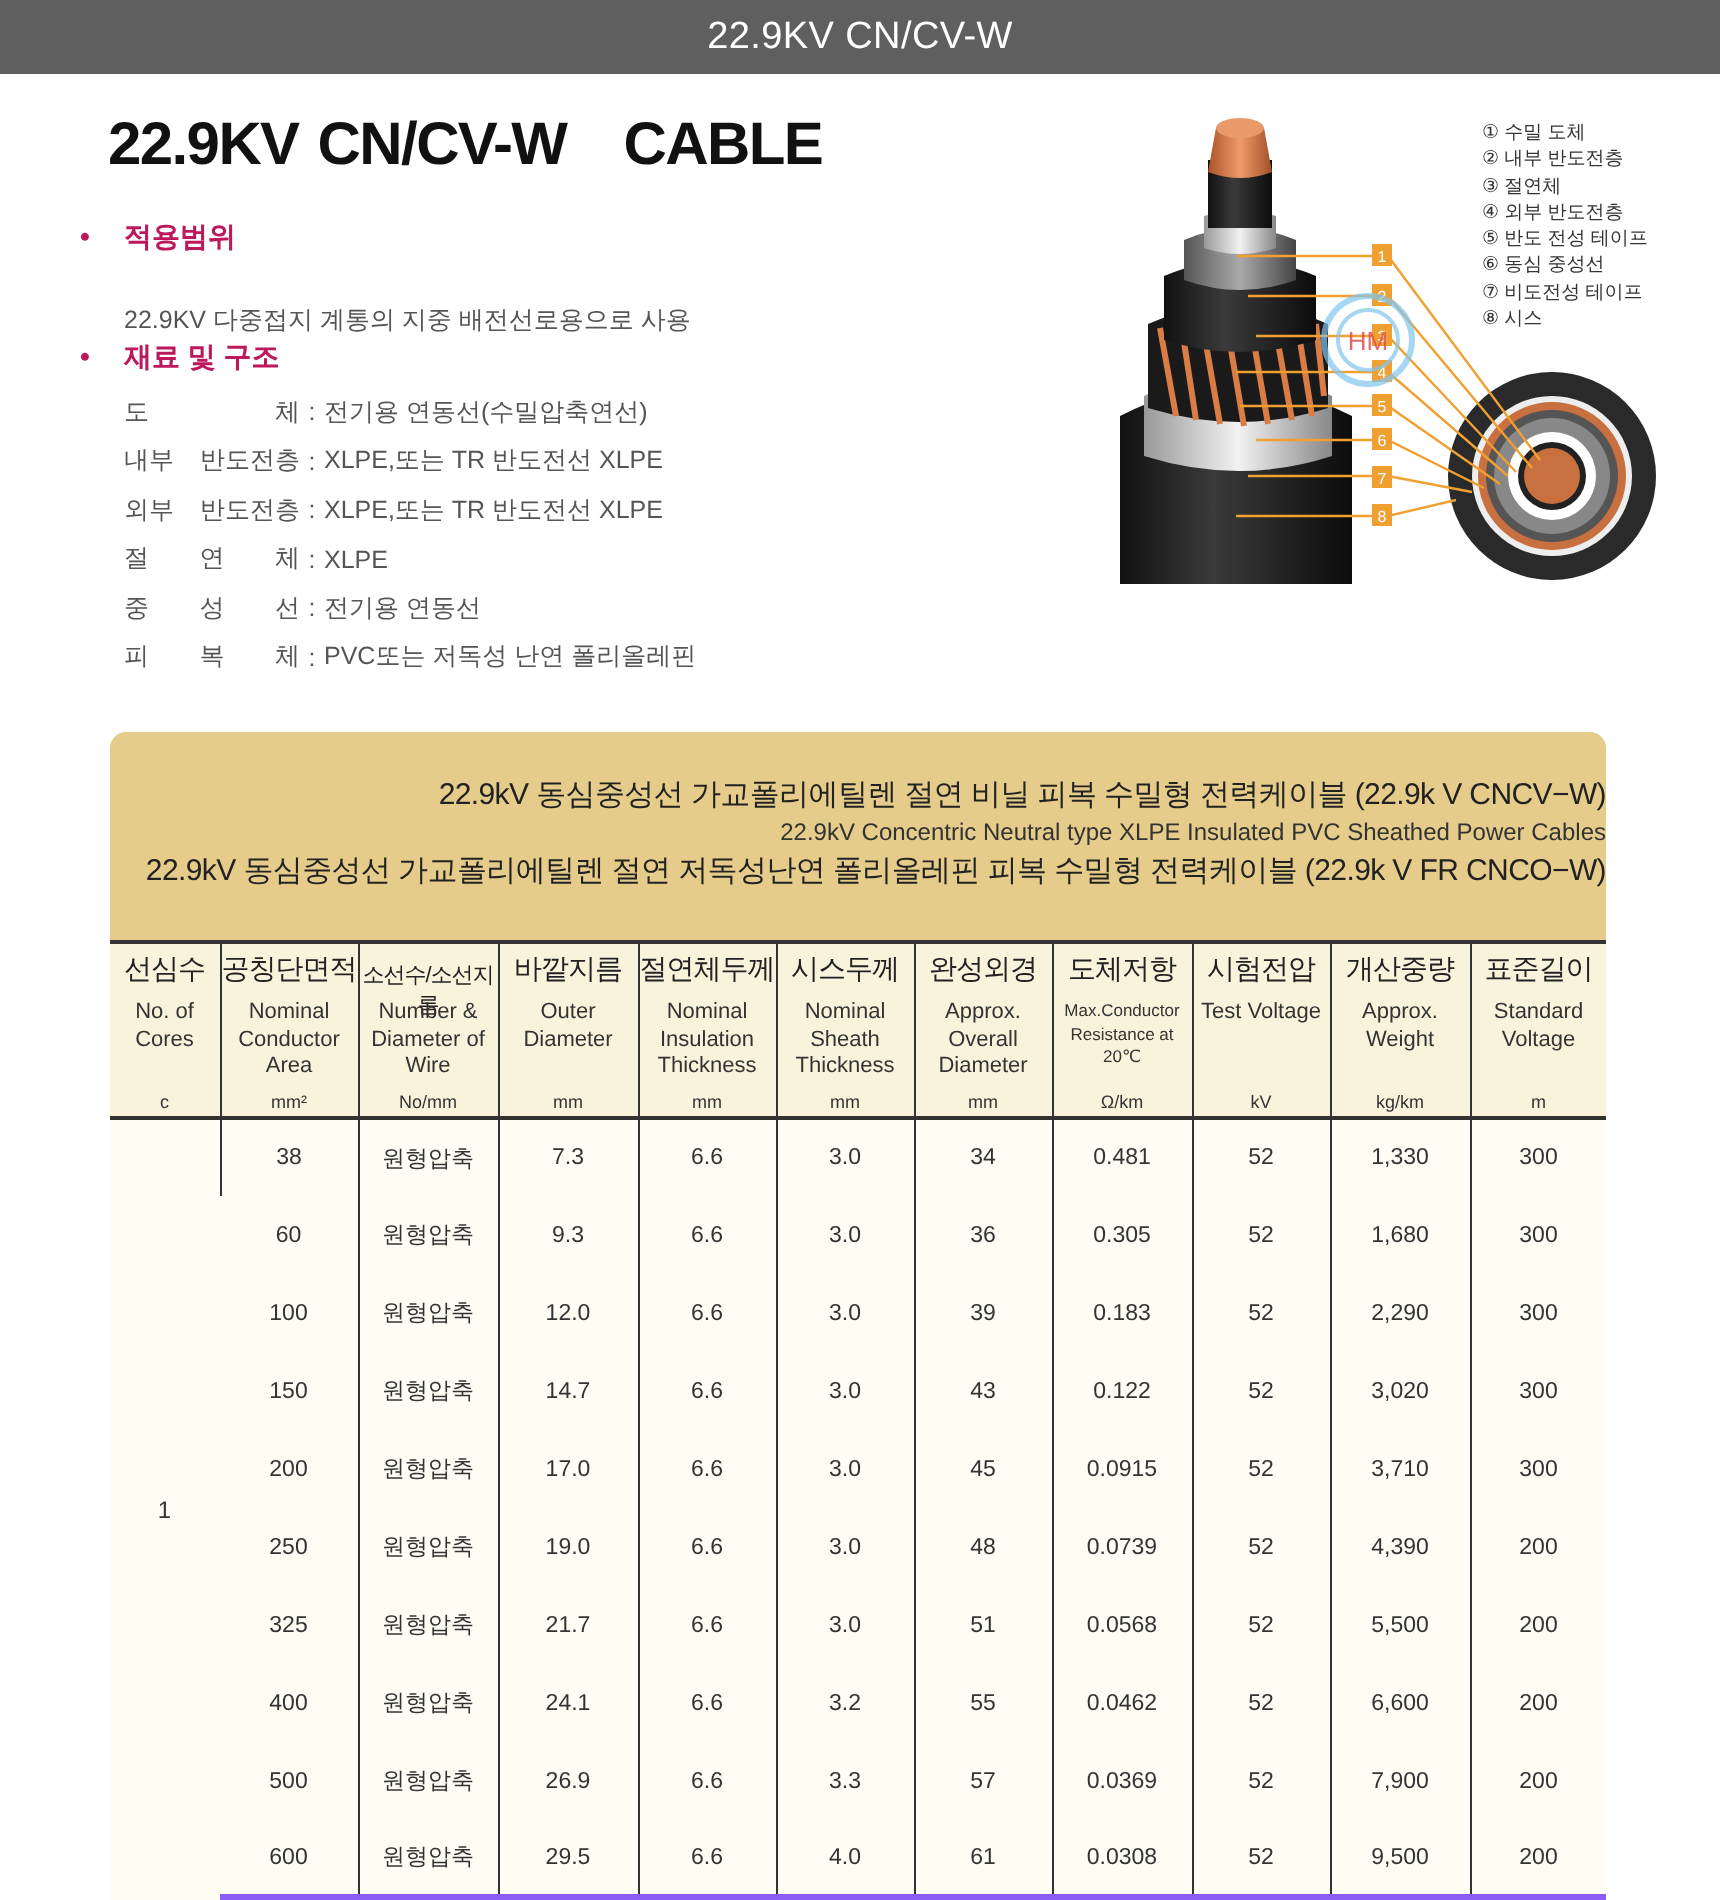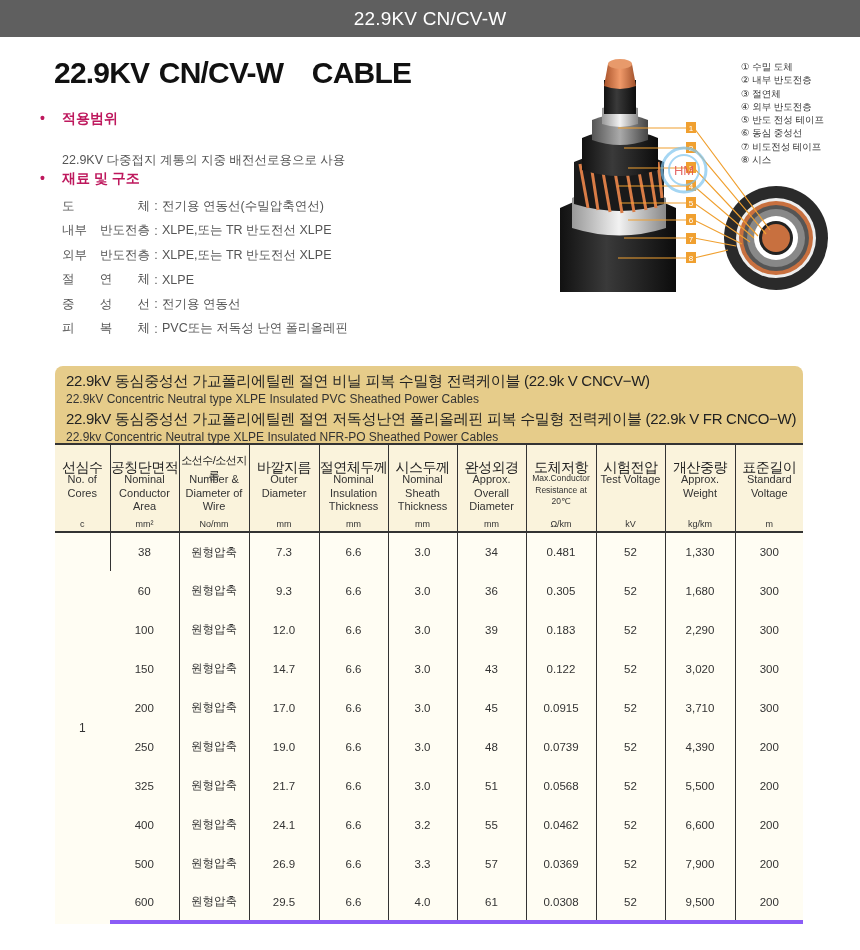--- a/index.html
+++ b/index.html
@@ -23,28 +23,28 @@
   .mat-key span { display: inline-block; }
   .mat-sep { width: 12px; text-align: center; }
   .mat-val { }
 
   
   .cable-img { position: absolute; left: 558px; top: 58px; width: 292px; height: 234px; }
   .legend { position: absolute; left: 741px; top: 60px; font-size: 9.5px; color: #333; line-height: 13.3px; }
 
   
   .table-wrap { position: absolute; left: 55px; top: 366px; width: 748px; }
-  .tbl-head { background: #e6cc8a; border-radius: 8px 8px 0 0; height: 77px; padding: 5px 0 0 11px; }
+  .tbl-head { background: #e6cc8a; border-radius: 8px 8px 0 0; height: 104px; padding: 22px 0 0 11px; text-align: right; }
   .tbl-head .ko { font-size: 15px; color: #222; letter-spacing: -0.3px; height: 20px; line-height: 20px; }
   .tbl-head .en { font-size: 12px; font-weight: normal; color: #333; height: 18px; line-height: 17px; }
 
   table { border-collapse: collapse; width: 748px; table-layout: fixed; background: #fffdf3; }
   th { background: #faf3dc; font-weight: normal; vertical-align: top; border-left: 1.5px solid #333; border-top: 2px solid #333; border-bottom: 2px solid #333; }
   th:first-child, td:first-child { border-left: none; }
-  th .hk { display: block; font-size: 14px; color: #222; padding-top: 14px; height: 28px; letter-spacing: -0.5px; }
+  th .hk { display: block; font-size: 14px; color: #222; padding-top: 4px; height: 28px; letter-spacing: -0.5px; }
   th .hk.small { font-size: 11px; padding-top: 8px; }
   th .he { display: block; font-size: 11px; color: #333; line-height: 13.5px; height: 46px; }
   th .he.tiny { font-size: 8.5px; line-height: 11.5px; }
   th .hu { display: block; font-size: 9px; color: #333; height: 12px; }
   td { border-left: 1.5px solid #333; text-align: center; font-size: 11.5px; color: #333; height: 39px; }
   tbody tr:last-child td { border-bottom: 4px solid #8b5cf6; }
   td.cores { font-size: 12px; vertical-align: middle; }
 </style>
 </head>
 <body>
@@ -224,21 +224,20 @@
   <div>⑥ 동심 중성선</div>
   <div>⑦ 비도전성 테이프</div>
   <div>⑧ 시스</div>
 </div>
 
 <div class="table-wrap">
   <div class="tbl-head">
     <div class="ko">22.9kV 동심중성선 가교폴리에틸렌 절연 비닐 피복 수밀형 전력케이블 (22.9k V CNCV−W)</div>
     <div class="en">22.9kV Concentric Neutral type XLPE Insulated  PVC Sheathed Power Cables</div>
     <div class="ko">22.9kV 동심중성선 가교폴리에틸렌 절연 저독성난연 폴리올레핀 피복 수밀형 전력케이블 (22.9k V FR CNCO−W)</div>
-    <div class="en">22.9kv Concentric Neutral type XLPE Insulated  NFR-PO Sheathed Power Cables</div>
   </div>
   <table>
     <colgroup>
       <col style="width:55px">
         <col style="width:69px">
         <col style="width:70px">
         <col style="width:70px">
         <col style="width:69px">
         <col style="width:69px">
         <col style="width:69px">

